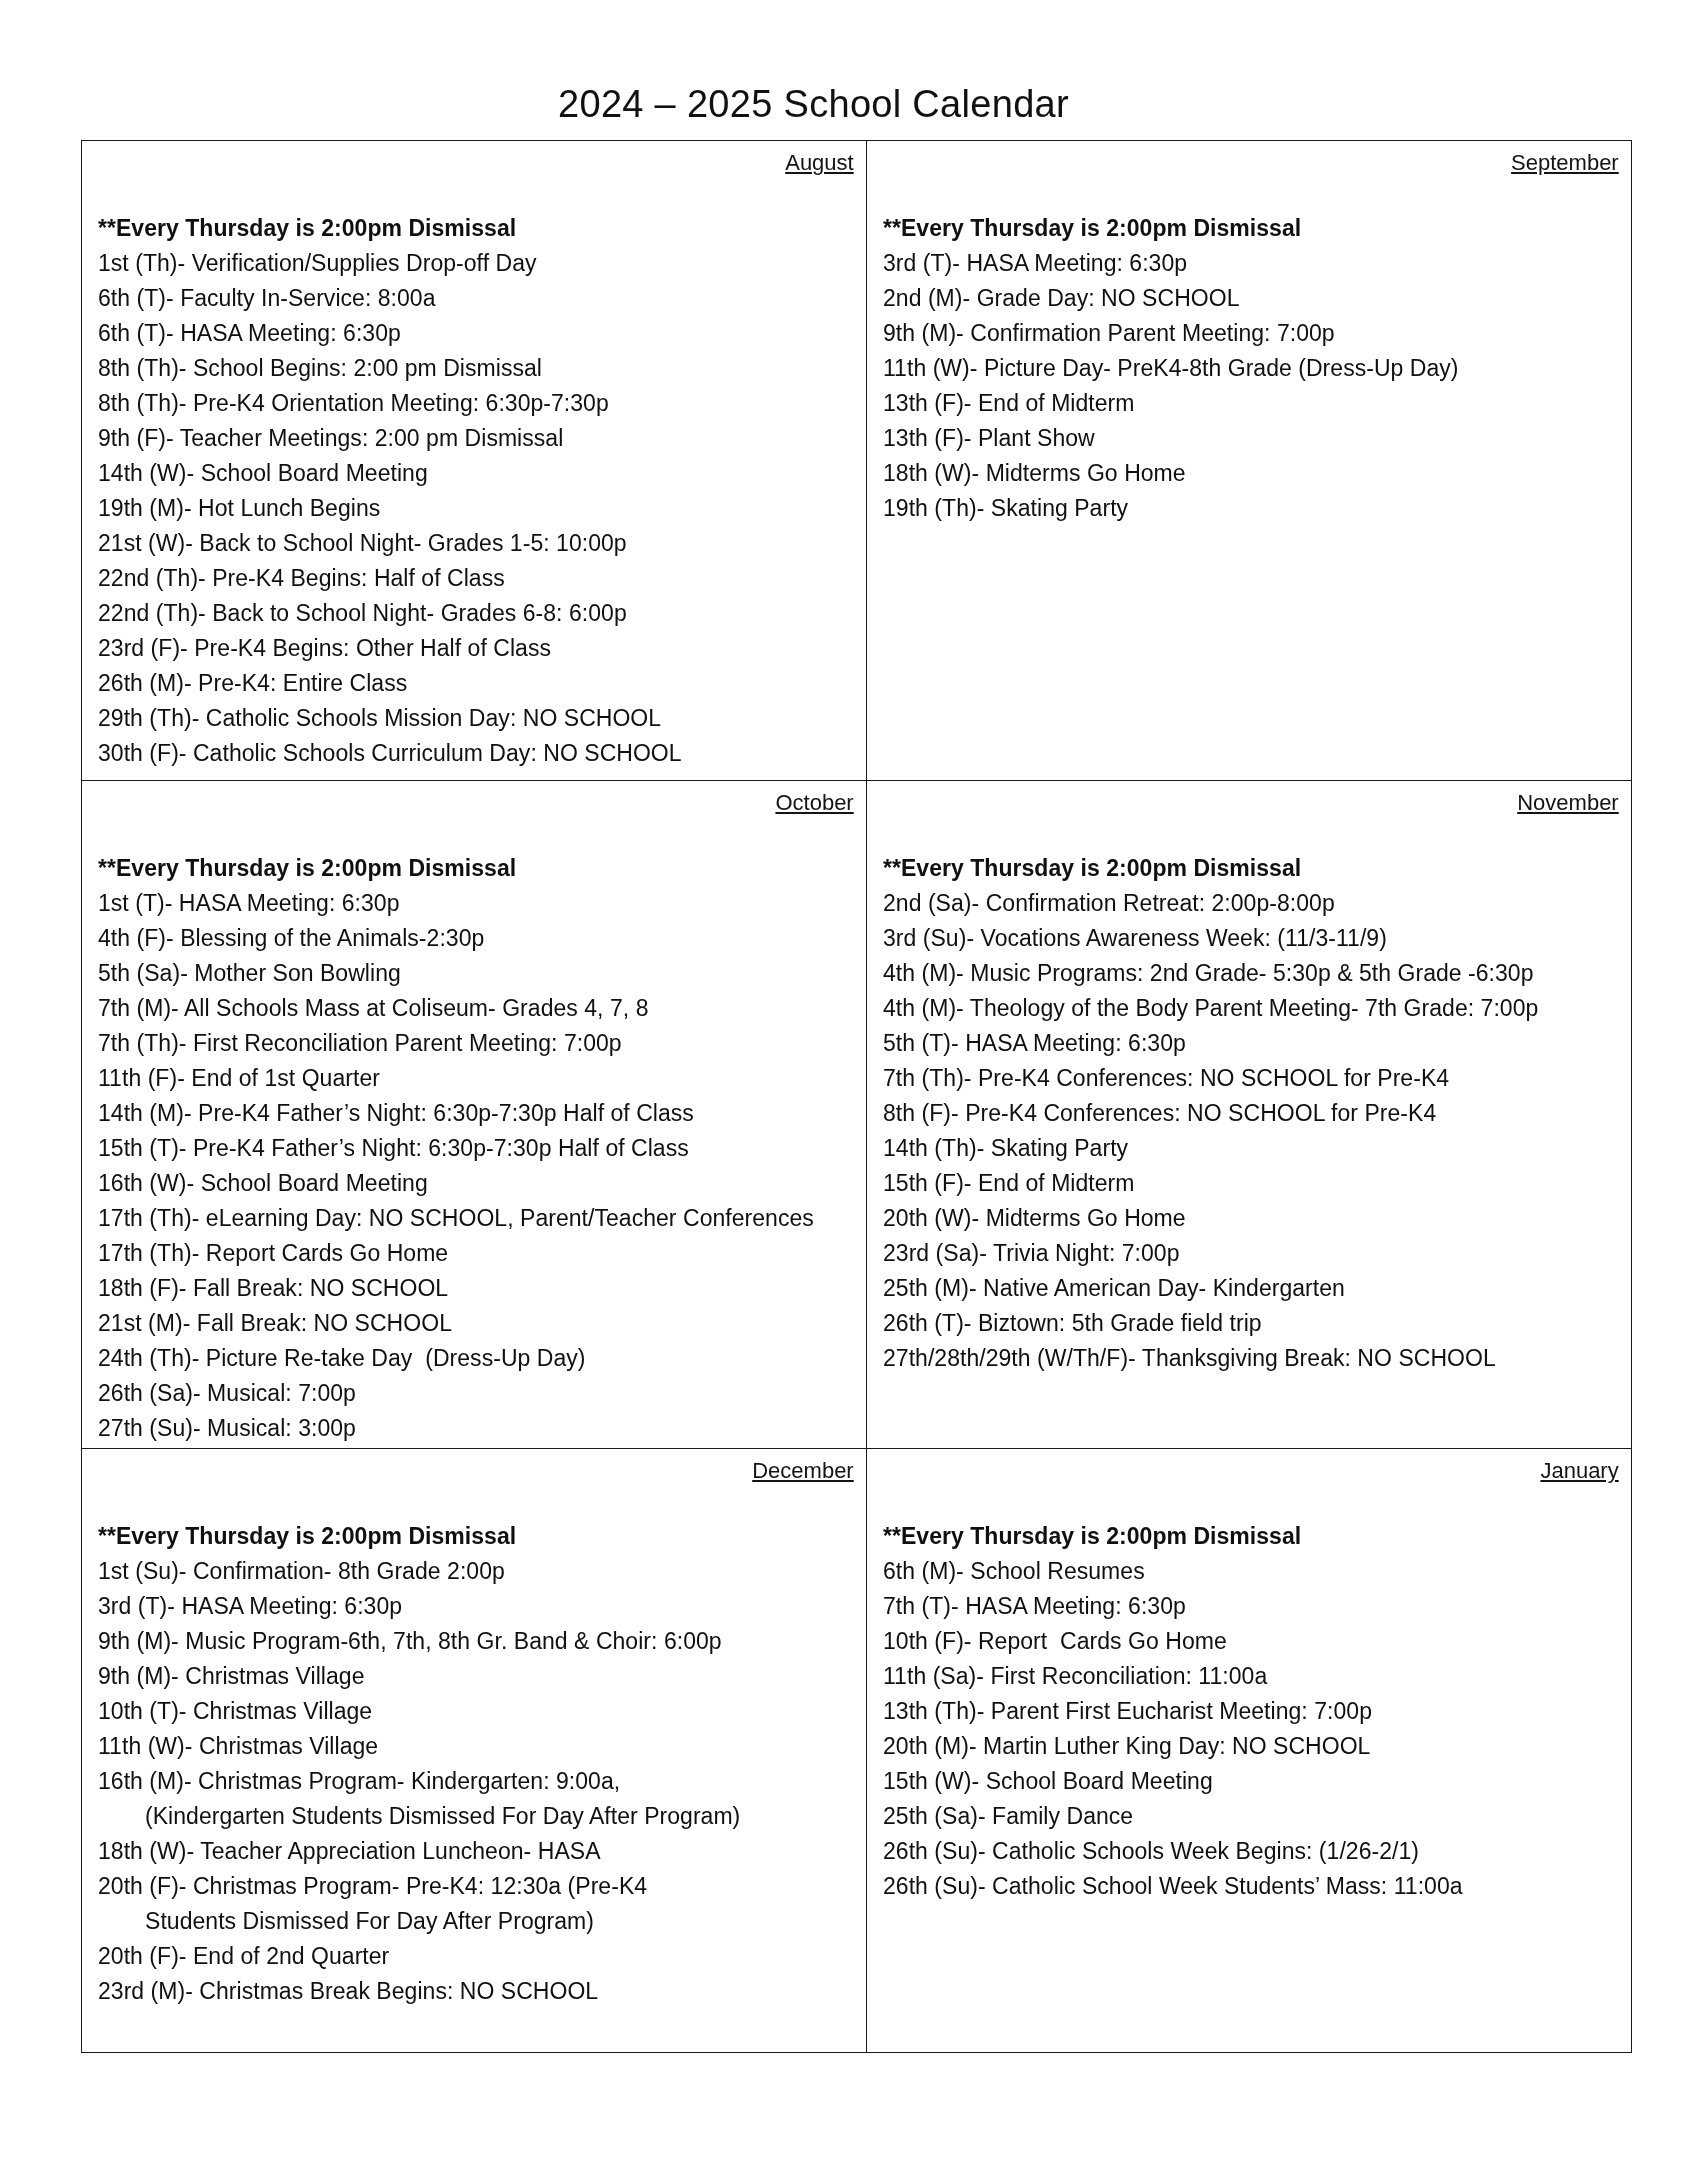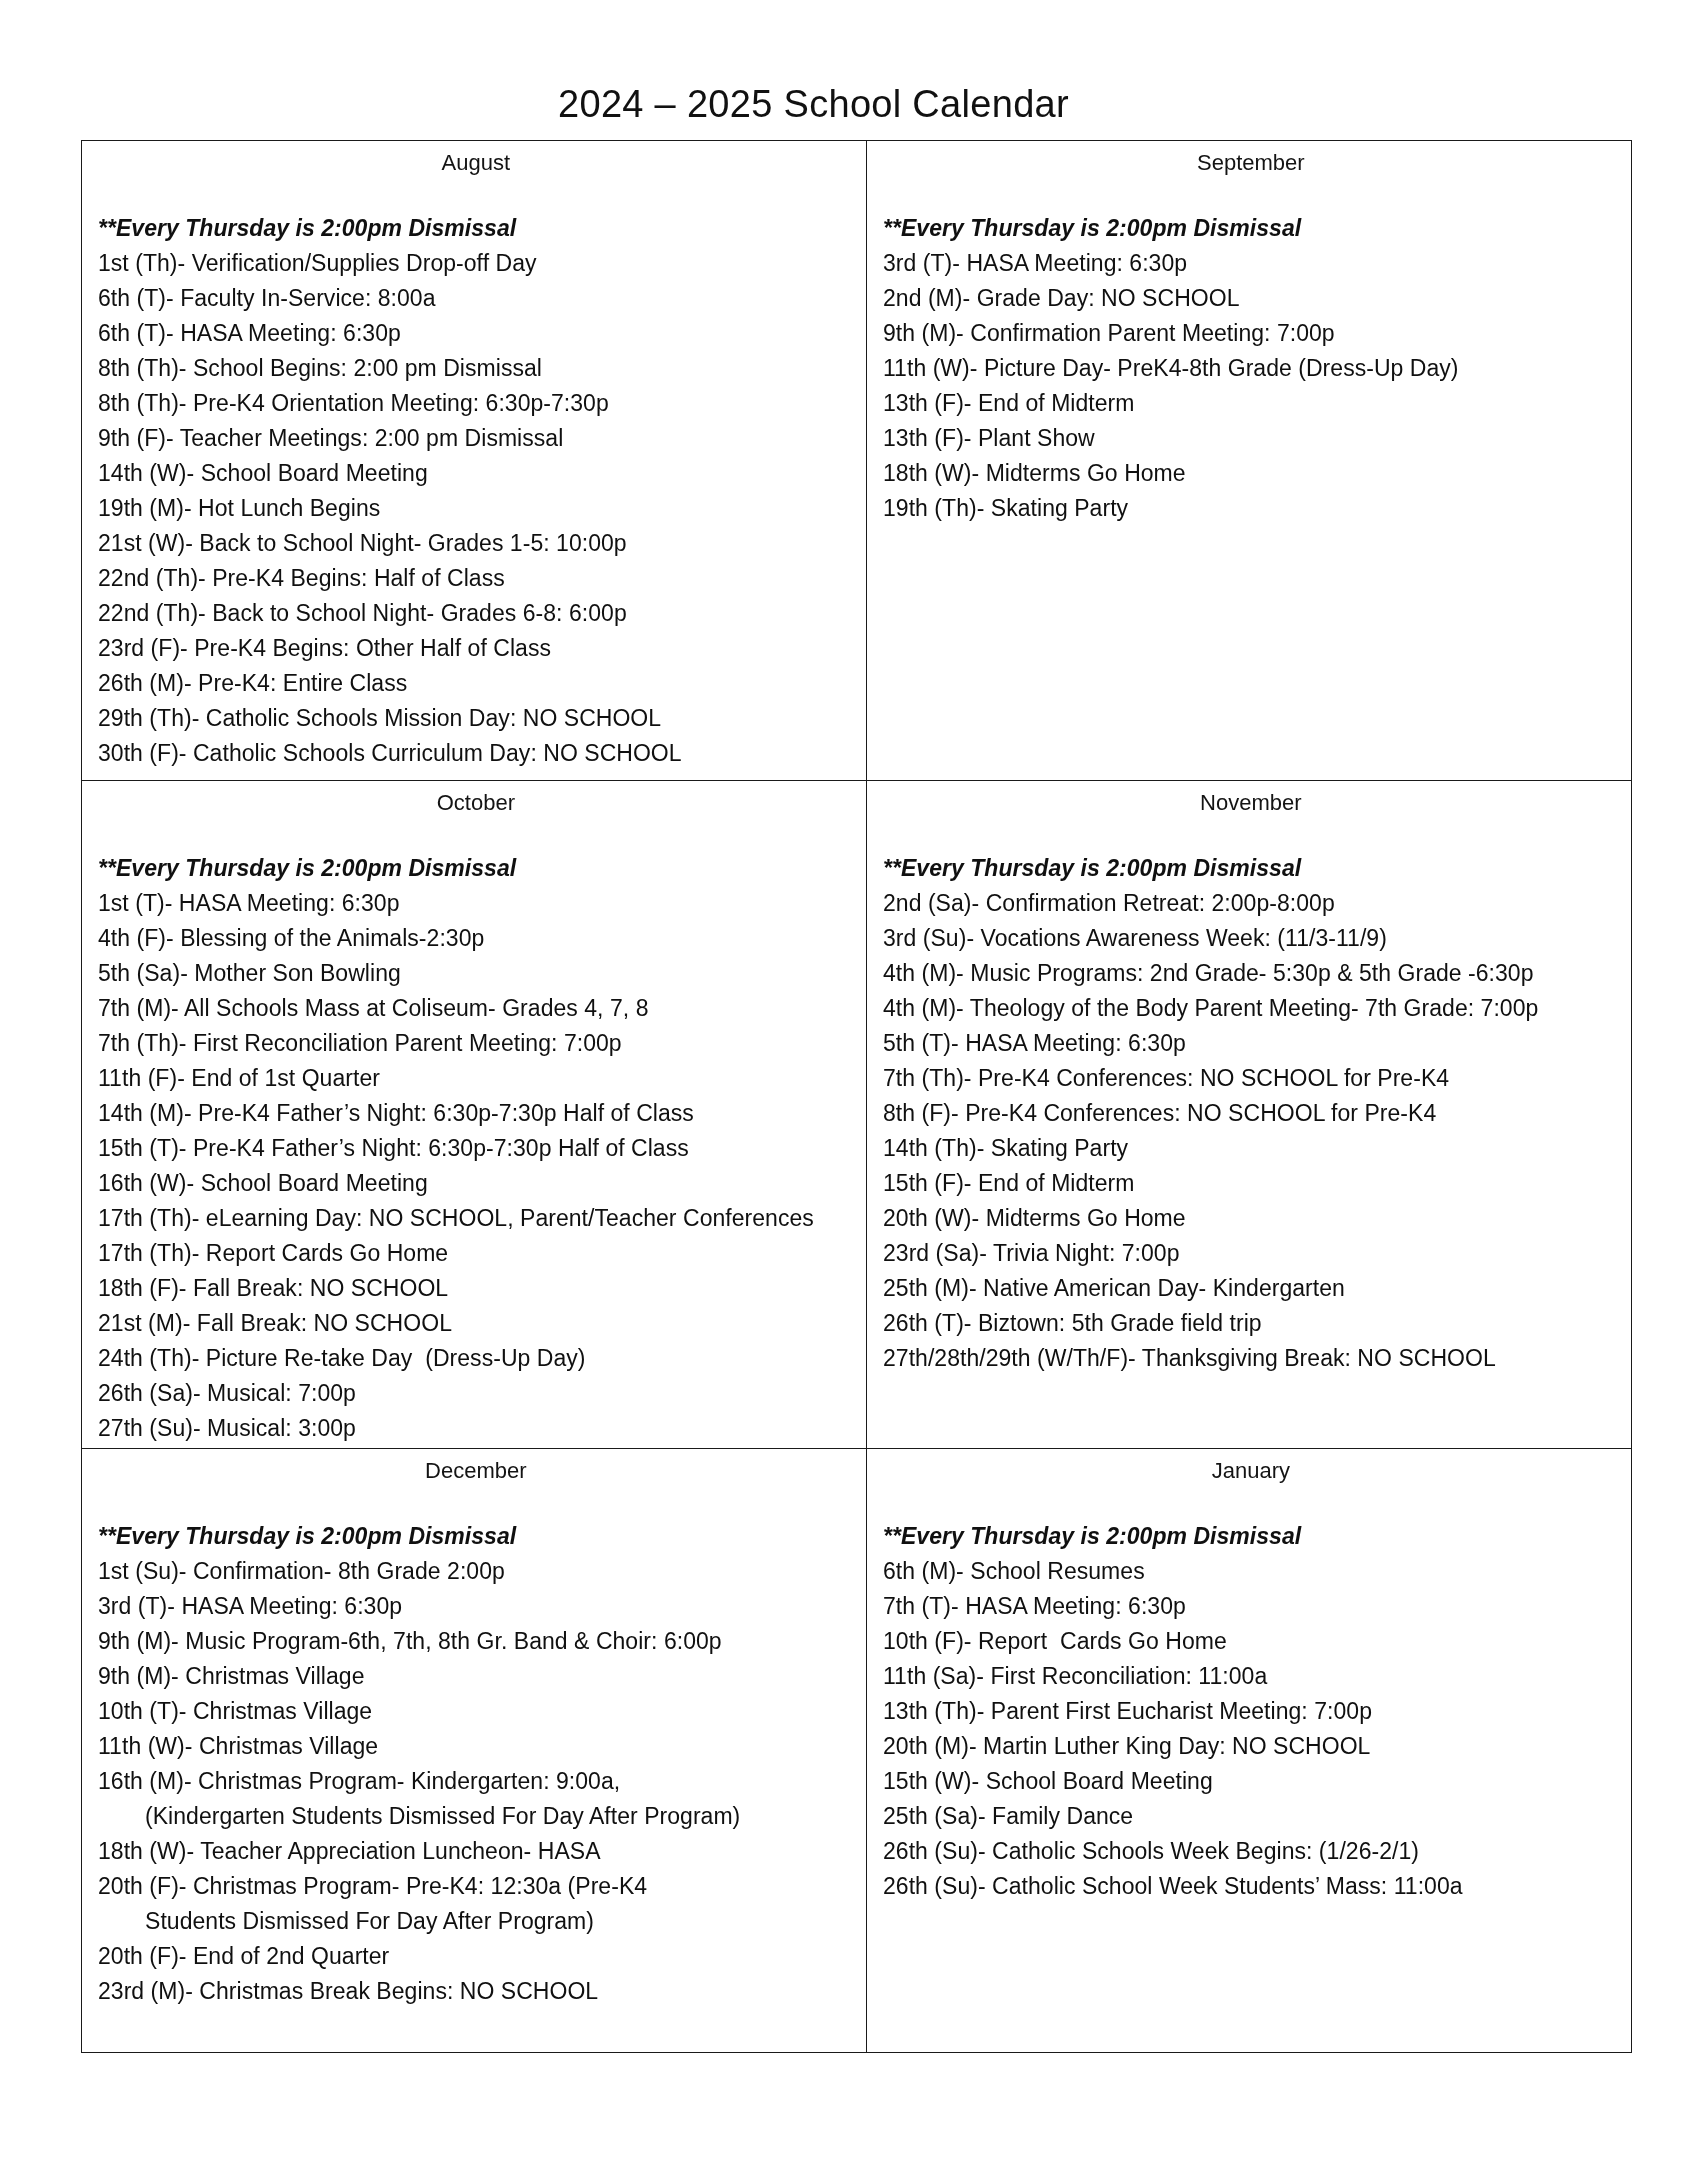--- a/index.html
+++ b/index.html
@@ -56,42 +56,42 @@
 
   .row-1 td { height: 639px; }
   .row-2 td { height: 667px; }
   .row-3 td { height: 603px; }
 
   .cell-inner {
     padding: 7px 12.3px 0 16px;
   }
 
   .month-name {
-    text-align: center;
+    text-align: right;
     font-size: 22px;
     line-height: 30px;
     color: #141414;
     margin-bottom: 33px;
+    text-decoration: underline;
   }
 
   .events {
     list-style: none;
     margin: 0;
     padding: 0;
   }
   .events li {
     font-size: 23px;
     line-height: 35px;
     color: #101010;
     white-space: pre;
     letter-spacing: 0.04px;
   }
   .events li.header-note {
     font-weight: bold;
-    font-style: italic;
   }
   .events li.continuation {
     padding-left: 47px;
   }
 </style>
 </head>
 <body>
 
 <div class="page">
 

